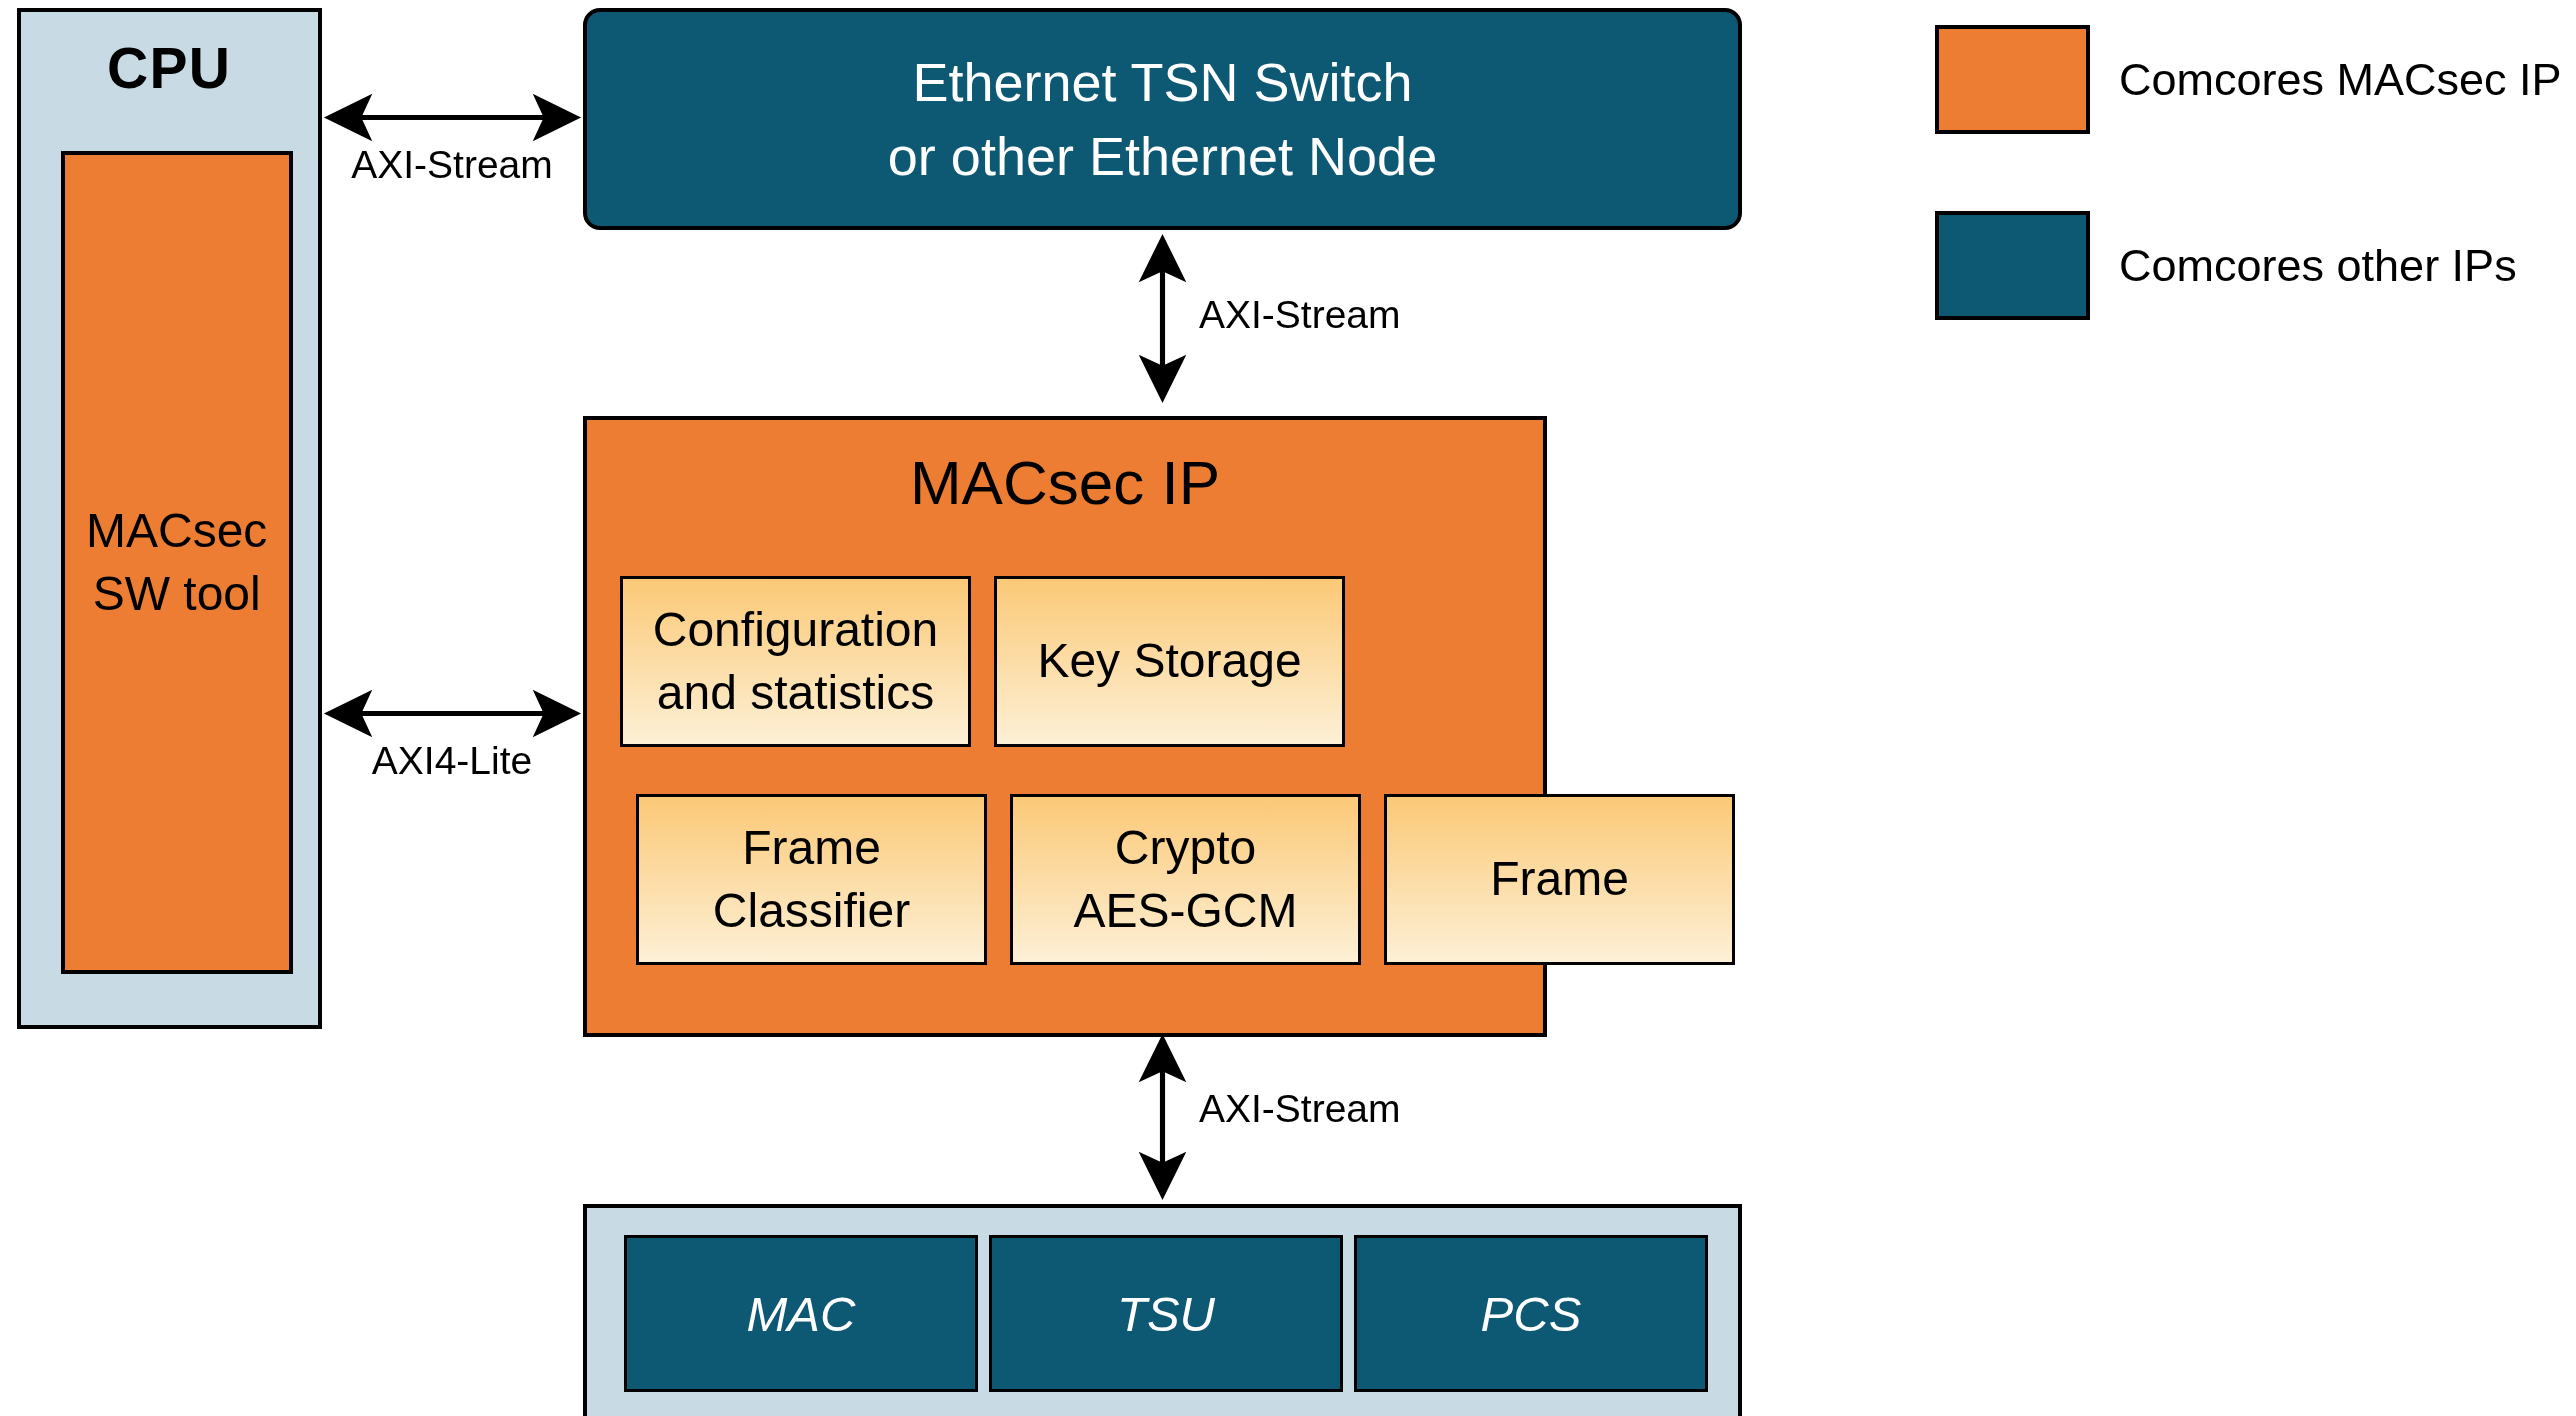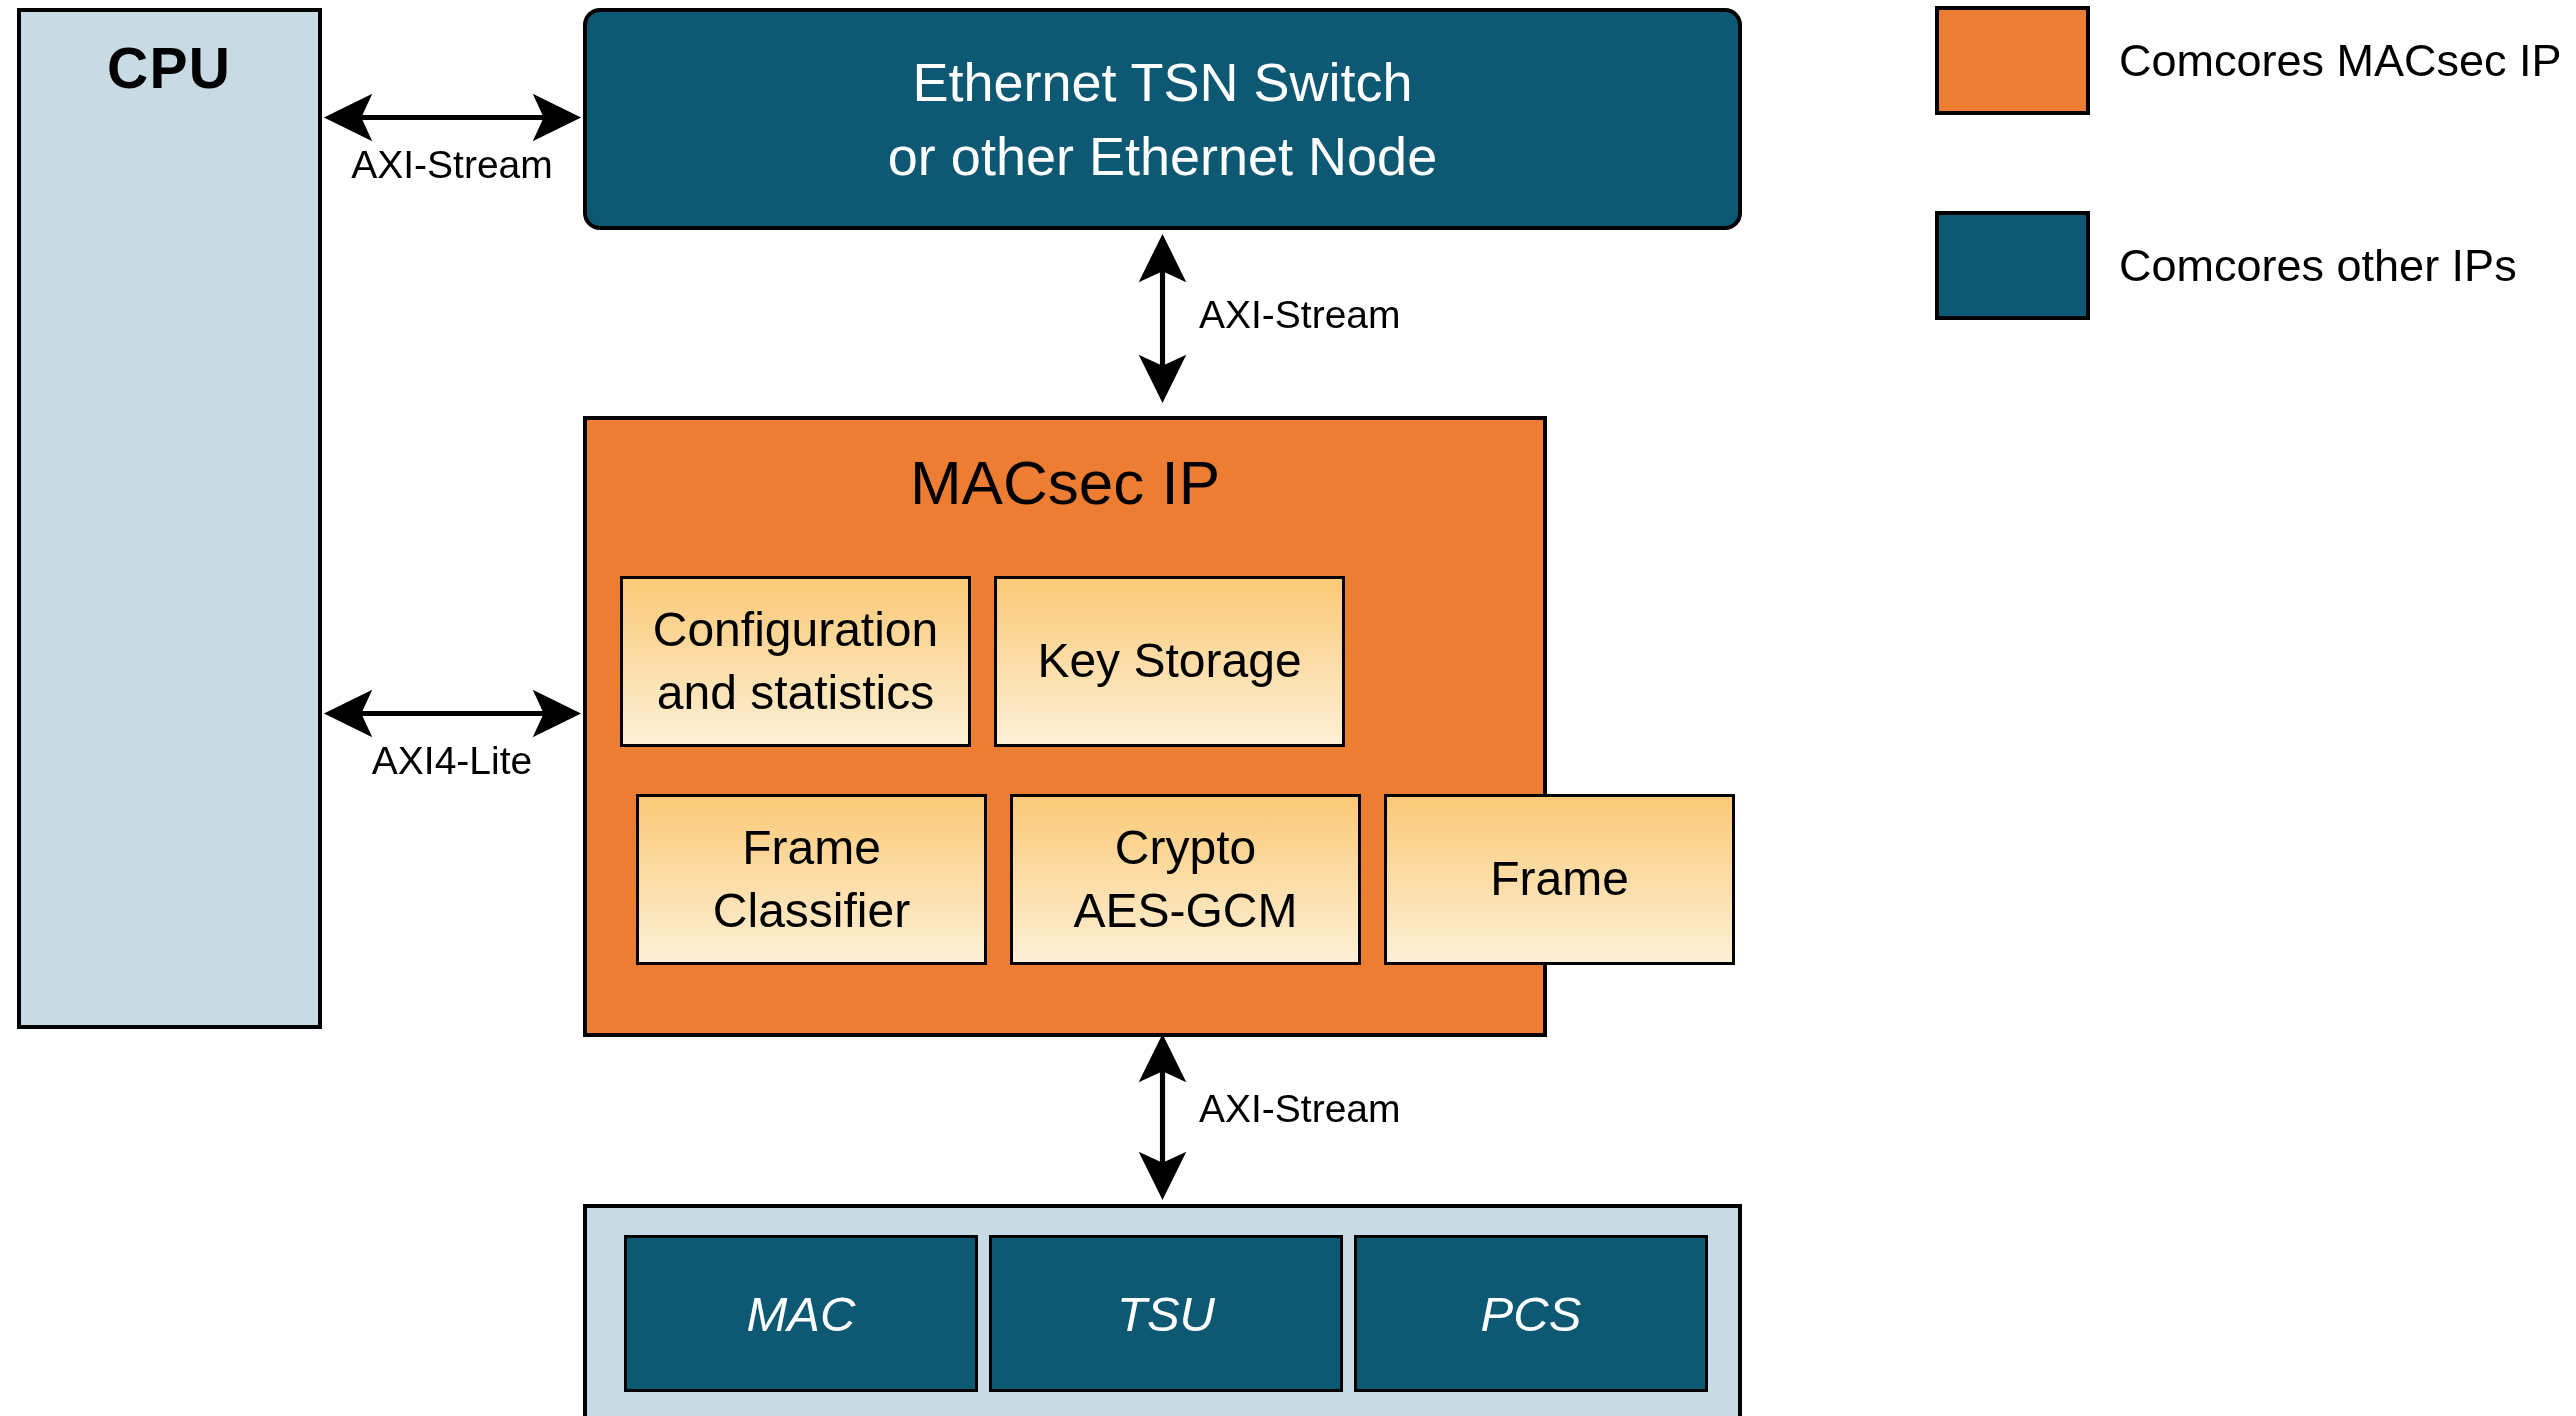--- a/index.html
+++ b/index.html
@@ -80,20 +80,24 @@
   .legend-swatch{
     width:155px;height:109px;border:4.5px solid #000;box-sizing:border-box;flex:0 0 auto;
   }
   .legend-label{margin-left:29px;font-size:45px;white-space:nowrap;}
 </style>
 </head>
 <body>
 
 <div class="abs cpu-box" style="background-color: rgb(200, 219, 229);">
   <div class="cpu-title">CPU</div>
+  <div class="sw-tool" style="background-color: rgb(236, 125, 51);">
+    <span>MACsec</span>
+    <span>SW tool</span>
+  </div>
 </div>
 
 <div class="abs tsn-box" style="background-color: rgb(13, 88, 115); border-radius: 17px;">
   <span>Ethernet TSN Switch</span>
   <span>or other Ethernet Node</span>
 </div>
 
 <div class="abs macsec-box" style="background-color: rgb(236, 125, 51);">
   <div class="macsec-title">MACsec IP</div>
 
@@ -150,21 +154,21 @@
 </svg>
 <div class="link-label lbl-center" style="left:452px;top:739px;">AXI4-Lite</div>
 
 <svg class="arrow" style="left:1138px;top:1032px;" width="49" height="170" viewBox="0 0 76 264">
   <line x1="38" y1="55" x2="38" y2="209"></line>
   <polygon points="38,3 1,78 38,61 75,78"></polygon>
   <polygon points="38,261 1,186 38,203 75,186"></polygon>
 </svg>
 <div class="link-label" style="left:1199px;top:1087px;">AXI-Stream</div>
 
-<div class="legend-row" style="top:6px;">
+<div class="legend-row" style="top:25px;">
   <div class="legend-swatch" style="background-color: rgb(236, 125, 51);"></div>
   <div class="legend-label">Comcores MACsec IP</div>
 </div>
 <div class="legend-row" style="top:211px;">
   <div class="legend-swatch" style="background-color: rgb(13, 88, 115);"></div>
   <div class="legend-label">Comcores other IPs</div>
 </div>
 
 
 </body></html>

